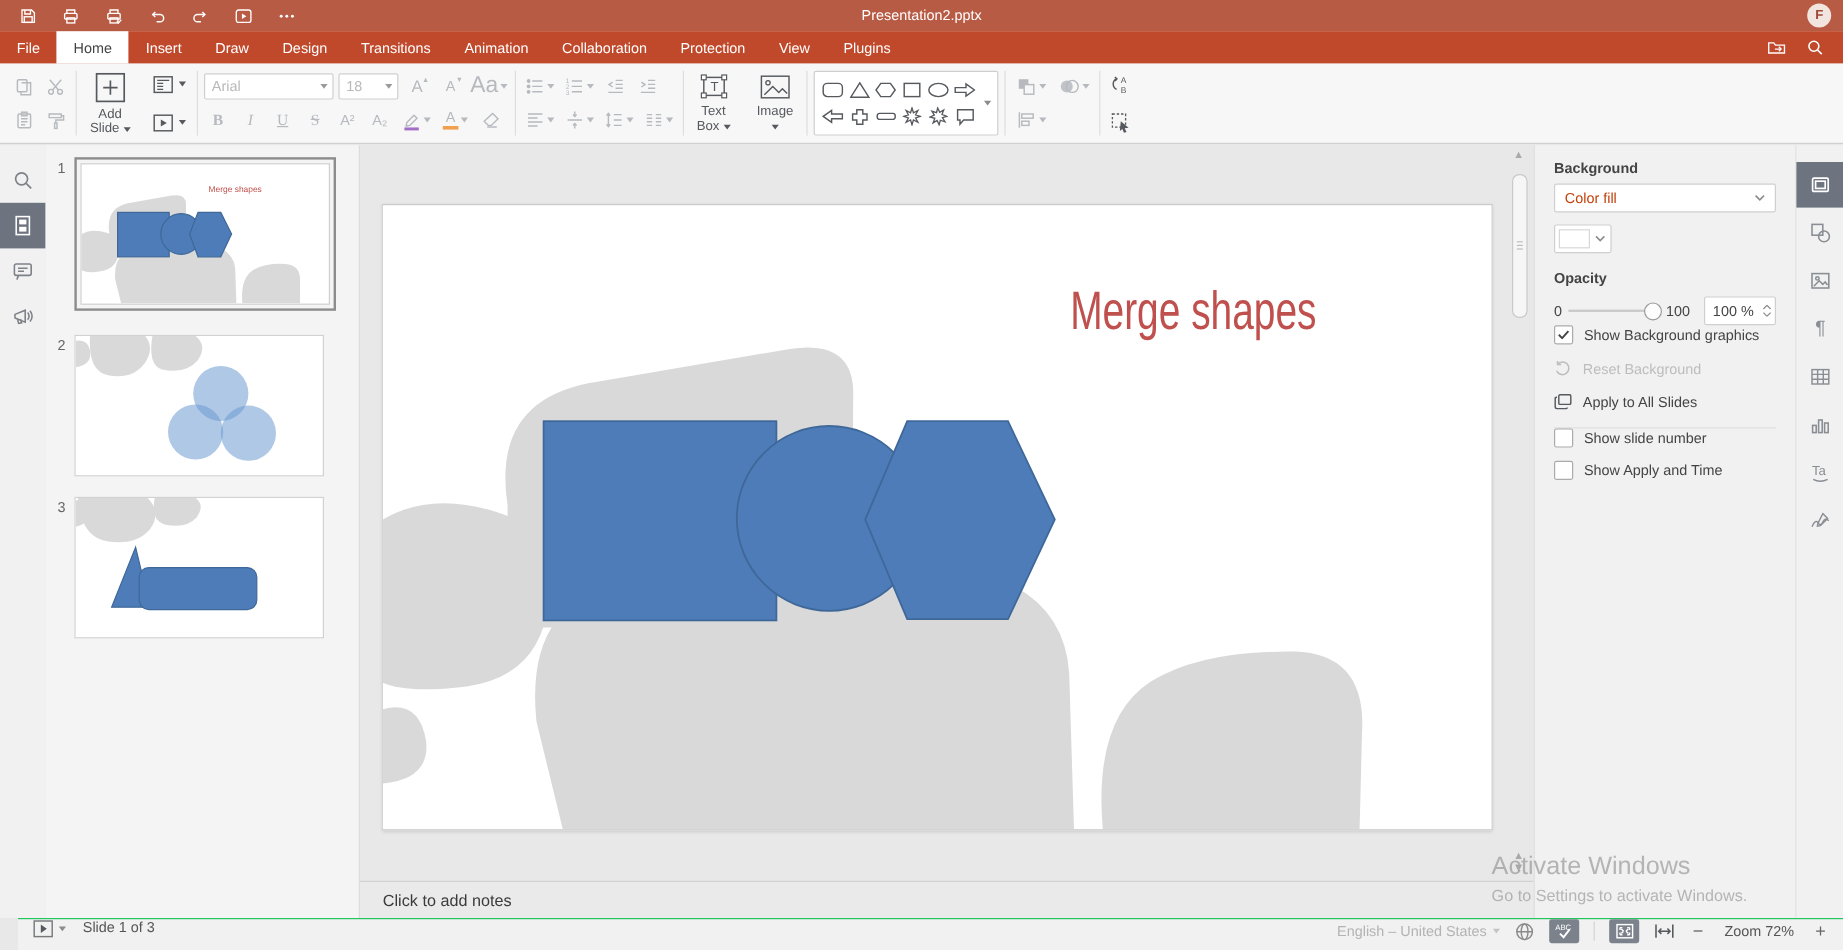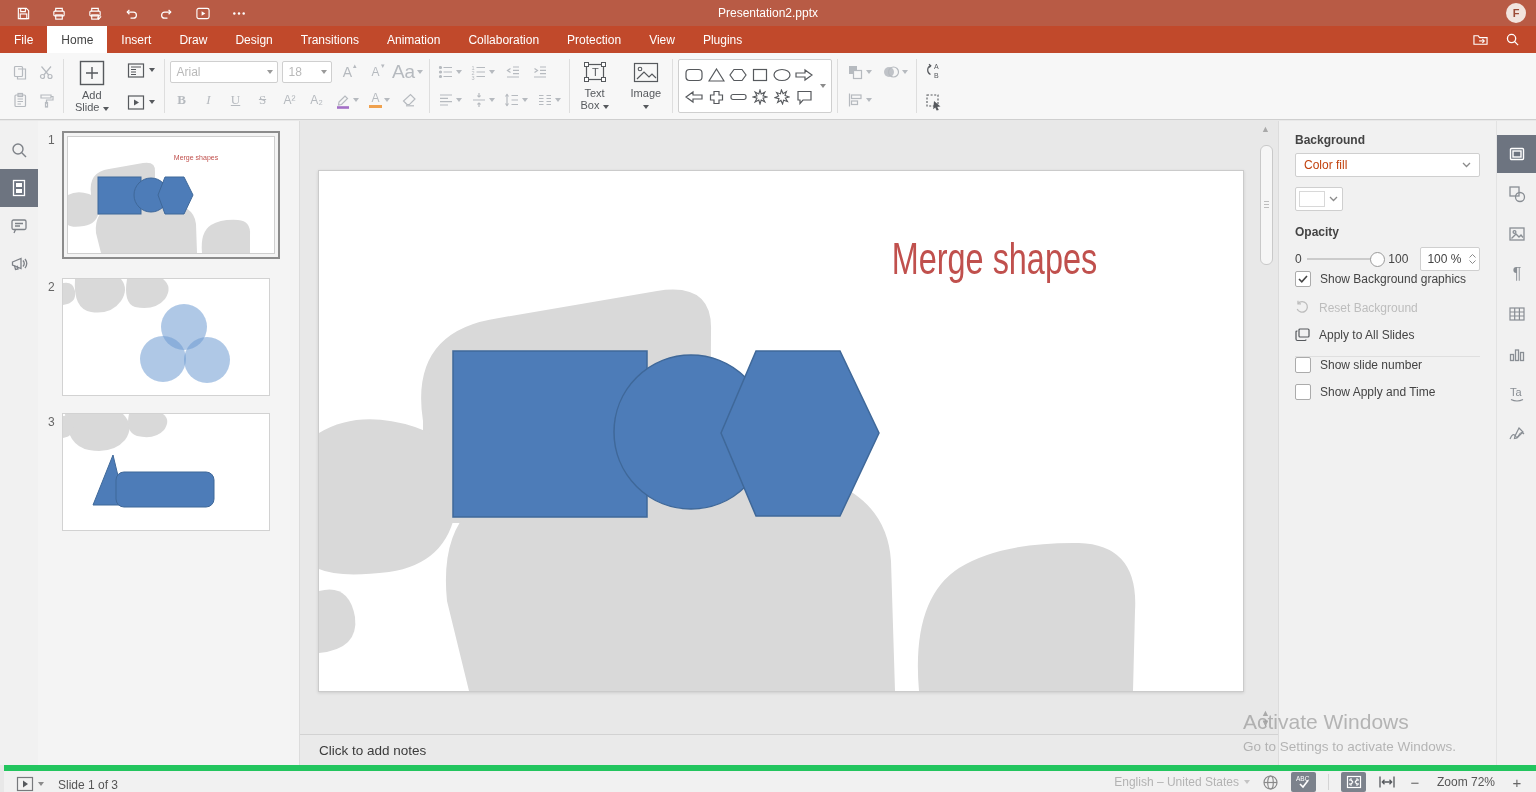--- a/index.html
+++ b/index.html
@@ -72,22 +72,22 @@
   .spin .arr{display:flex;flex-direction:column;gap:2px;color:#8B8B8B}
   .chkrow{display:flex;align-items:center;gap:9px;margin-top:0;cursor:pointer;color:#444}
   .chkbox{width:14px;height:14px;border:1px solid #ABABAB;background:#fff;border-radius:2px;display:flex;align-items:center;justify-content:center}
   .lnk{display:flex;align-items:center;gap:9px;margin-top:13px;cursor:pointer;color:#444}
   .lnk.disabled{color:#BDBDBD;cursor:default}
   .rp-div{height:1px;background:#DFDFDF;margin:14px 0 0}
   .right-strip{position:absolute;right:0;width:40px;top:0;bottom:0;background:#F1F1F1;border-left:1px solid #E3E3E3;padding-top:14px;box-sizing:border-box}
   .rs-btn{width:40px;height:38px;display:flex;align-items:center;justify-content:center;color:#898E94;cursor:pointer;margin-bottom:2px}
   .rs-btn.active{background:#6D7480;color:#fff}
   
-  .statusbar{position:absolute;bottom:0;left:4px;right:0;height:27px;background:#F1F1F1;border-top:6px solid #22c55e;
-             display:flex;align-items:flex-end;font-size:12px;color:#555;padding:0 12px;box-sizing:border-box}
+  .statusbar{position:absolute;bottom:0;left:15px;right:0;height:27px;background:#F1F1F1;border-top:1px solid #22c55e;
+             display:flex;align-items:flex-start;font-size:12px;color:#555;padding:0 12px;box-sizing:border-box}
   .sb-right{margin-left:auto;display:flex;align-items:center;gap:12px}
   .sb-toggle{width:25px;height:20px;border-radius:2px;background:#7C828C;color:#fff;display:flex;align-items:center;justify-content:center;cursor:pointer}
   .sb-sep{width:1px;height:16px;background:#D4D4D4}
   .lang{color:#B3B3B3;display:flex;align-items:center;gap:5px;cursor:pointer}
   .zbtn{font-size:15px;color:#666;cursor:pointer;width:14px;text-align:center}
   .wm{position:absolute;left:1243px;top:710px;z-index:60;pointer-events:none;color:rgba(130,130,130,.55)}
   .wm .l1{font-size:21px}
   .wm .l2{font-size:13.5px;margin-top:5px;color:rgba(140,140,140,.6)}
   .nscroll{position:absolute;right:5px;bottom:2px;width:15px;height:56px}
 </style>

